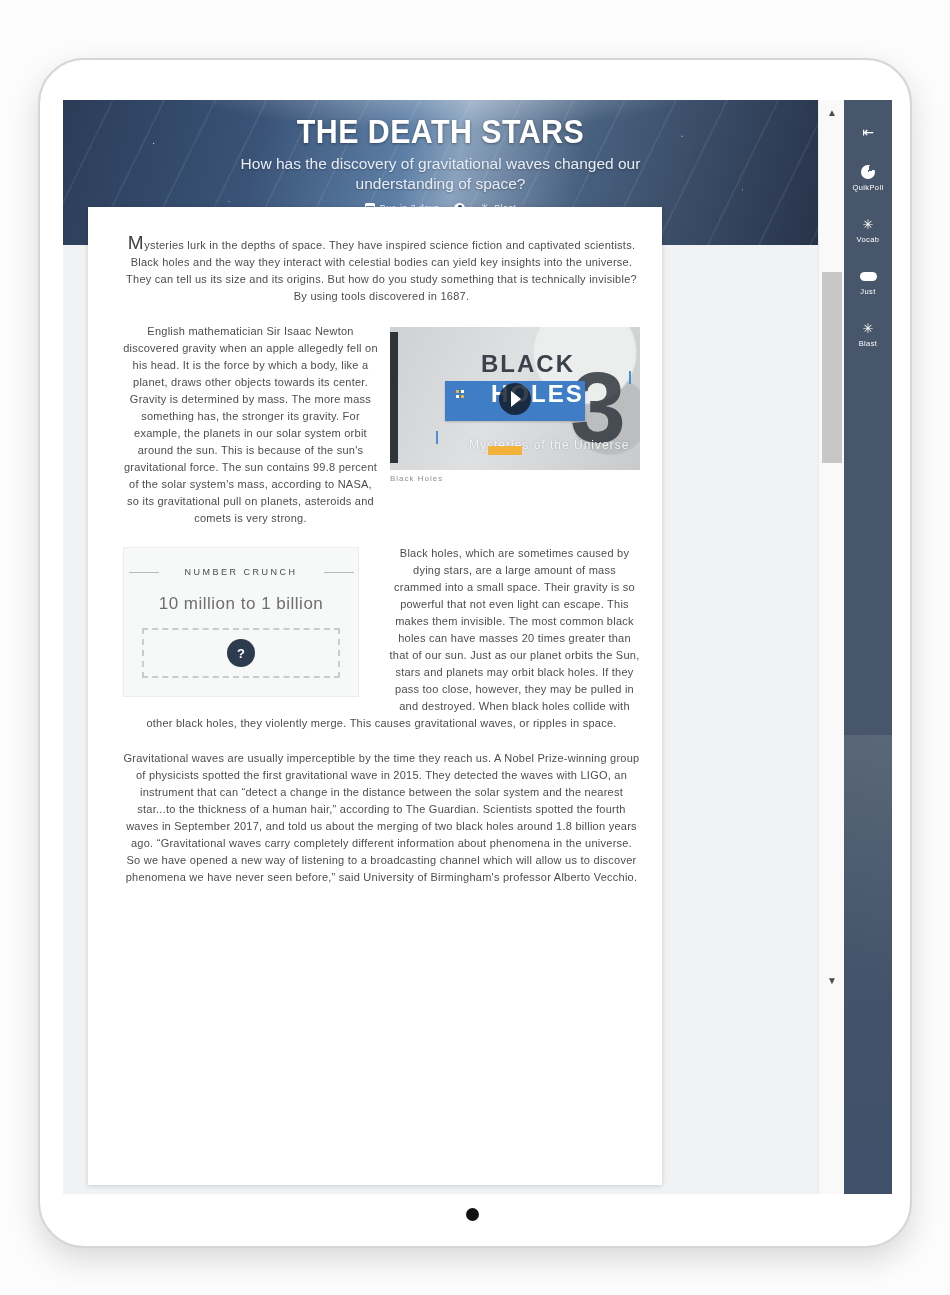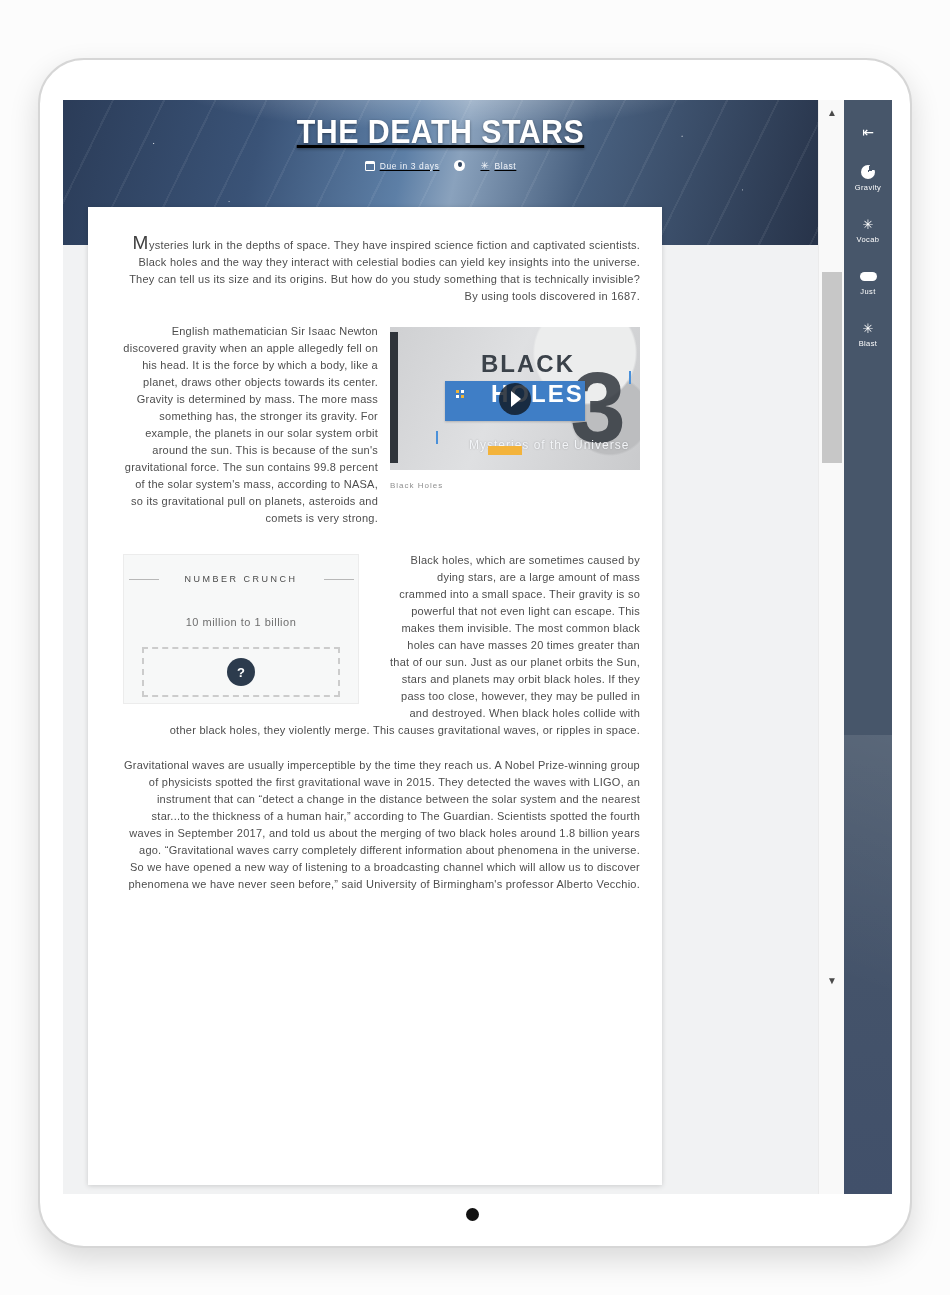--- a/index.html
+++ b/index.html
@@ -24,21 +24,20 @@
   .hero {
     position:absolute; left:0; top:0; width:755px; height:145px; overflow:hidden;
     background:
       radial-gradient(ellipse 60% 55% at 50% -12%, rgba(255,255,255,.38), rgba(255,255,255,0) 60%),
       radial-gradient(1.5px 1.5px at 12% 30%, rgba(255,255,255,.8), transparent 70%),
       radial-gradient(1.5px 1.5px at 22% 70%, rgba(255,255,255,.6), transparent 70%),
       radial-gradient(1.5px 1.5px at 82% 25%, rgba(255,255,255,.7), transparent 70%),
       radial-gradient(1.5px 1.5px at 90% 62%, rgba(255,255,255,.6), transparent 70%),
       radial-gradient(1.5px 1.5px at 70% 80%, rgba(255,255,255,.5), transparent 70%),
       linear-gradient(103deg, #2b3c58 0%, #3a5377 26%, #5d7fa6 45%, #8aa2bd 52%, #48607f 68%, #273349 100%);
-    text-decoration: underline;
   }
   .hero::after {
     content:""; position:absolute; inset:0;
     background:repeating-linear-gradient(116deg, transparent 0 44px, rgba(255,255,255,.09) 44px 46px);
     opacity:.7; pointer-events:none;
   }
   .hero-inner { position:relative; z-index:2; text-align:center; color:#fff; }
   .hero-title { margin-top:13px; font-size:33px; font-weight:bold; letter-spacing:.5px;
     transform:scaleX(.92); text-shadow:0 1px 3px rgba(0,0,0,.4); }
   .hero-sub { margin:3px auto 0; width:470px; font-size:15.5px; line-height:1.28; color:#e9eef6;
@@ -51,28 +50,28 @@
   .ic-timer::after { content:""; position:absolute; left:3.5px; top:2px; width:4px; height:5px; background:#30445f; border-radius:50% 50% 50% 50% / 35% 35% 65% 65%; }
   .ic-burst { font-size:10px; line-height:1; }
 
   
   .card {
     position:absolute; left:25px; top:107px; width:574px; height:978px;
     background:#ffffff; box-shadow:0 1px 5px rgba(0,0,0,.16); z-index:3;
     padding:30px 22px 0 35px;
     color:#4d4d4d; font-size:11px; line-height:17px; letter-spacing:.25px;
   }
-  .para { text-align:right; }
+  .para { text-align:center; }
   .dropcap { font-size:19px; line-height:10px; letter-spacing:.5px; color:#3f3f3f; }
   .sec { margin-top:18px; overflow:hidden; }
 
   
   .media { float:right; width:250px; margin:4px 0 40px 12px; }
   .media.m2 { margin-bottom:20px; }
-  .media-caption { margin-top:7px; font-size:8px; letter-spacing:1px; color:#8f8f8f; }
+  .media-caption { font-size:8px; letter-spacing:1px; color:#8f8f8f; }
   .thumb { position:relative; width:250px; overflow:hidden; }
 
   
   .thumb-bh { height:143px;
     background:
       radial-gradient(circle at 78% 18%, #eceded 0 22%, rgba(0,0,0,0) 23%),
       radial-gradient(circle at 88% 62%, #bcbdbf 0 16%, rgba(0,0,0,0) 17%),
       linear-gradient(115deg, #cfd0d2 0%, #dfe0e2 45%, #c9cacc 100%);
   }
   .bh-strip { position:absolute; left:0; top:5px; width:8px; height:131px; background:#2f343a; }
@@ -100,21 +99,21 @@
     background:rgba(16,25,35,.82); border-radius:50%; }
   .play-btn::after { content:""; position:absolute; left:12px; top:8px;
     border-left:10px solid #fff; border-top:8px solid transparent; border-bottom:8px solid transparent; }
 
   
   .ncrunch { float:left; width:236px; height:150px; margin:2px 30px 12px 0;
     background:#f7f8f8; border:1px solid #ececec; padding-top:16px; }
   .nc-titlerow { display:flex; align-items:center; justify-content:center; gap:26px; }
   .nc-line { width:30px; height:1px; background:#b8b8b8; }
   .nc-title { font-size:9px; letter-spacing:2.5px; color:#4a4a4a; }
-  .nc-value { margin-top:26px; text-align:center; font-size:11px; letter-spacing:.5px; color:#6f6f6f; }
+  .nc-value { margin-top:14px; text-align:center; font-size:17px; letter-spacing:.5px; color:#6f6f6f; }
   .nc-dashed { margin:16px 18px 0; height:50px; border:2px dashed #cccccc; display:flex; align-items:center; justify-content:center; }
   .nc-q { width:28px; height:28px; border-radius:50%; background:#2c3b4d; color:#fff; font-size:13px; font-weight:bold;
     display:flex; align-items:center; justify-content:center; }
 
   
   .vscroll { position:absolute; left:755px; top:0; width:26px; height:1094px; background:#f9f9f9; border-left:1px solid #ebebeb; }
   .sb-up, .sb-down { position:absolute; left:0; width:26px; height:18px; text-align:center; font-size:10px; color:#4a4a4a; line-height:18px; cursor:pointer; }
   .sb-up { top:4px; } .sb-down { top:872px; }
   .sb-thumb { position:absolute; left:3px; top:172px; width:20px; height:191px; background:#c7c7c7; }
 
@@ -138,20 +137,21 @@
 <div class="stage">
   <div class="tablet">
 
     <div class="screen">
 
       <div class="content">
 
         <div class="hero">
           <div class="hero-inner">
             <div class="hero-title">THE DEATH STARS</div>
+            <div class="hero-sub">How has the discovery of gravitational waves changed our understanding of space?</div>
             <div class="badge-row">
               <span class="badge">
                 <span class="ic-cal"></span>
                 <span>Due in 3 days</span>
               </span>
               <span class="badge">
                 <span class="ic-timer"></span>
               </span>
               <span class="badge">
                 <span class="ic-burst">✳</span>
@@ -213,21 +213,21 @@
         <div class="sb-down">▼</div>
       </div>
 
       <div class="toolbar">
         <div class="tb-collapse">⇤</div>
 
         <div class="tb-item">
           <div class="tb-ico">
               <span class="ico-pie"></span>
             </div>
-          <div class="tb-label">Gravity</div>
+          <div class="tb-label">QuikPoll</div>
         </div>
 
         <div class="tb-item">
           <div class="tb-ico">
               <span class="ico-burst">✳</span>
             </div>
           <div class="tb-label">Vocab</div>
         </div>
 
         <div class="tb-item">

